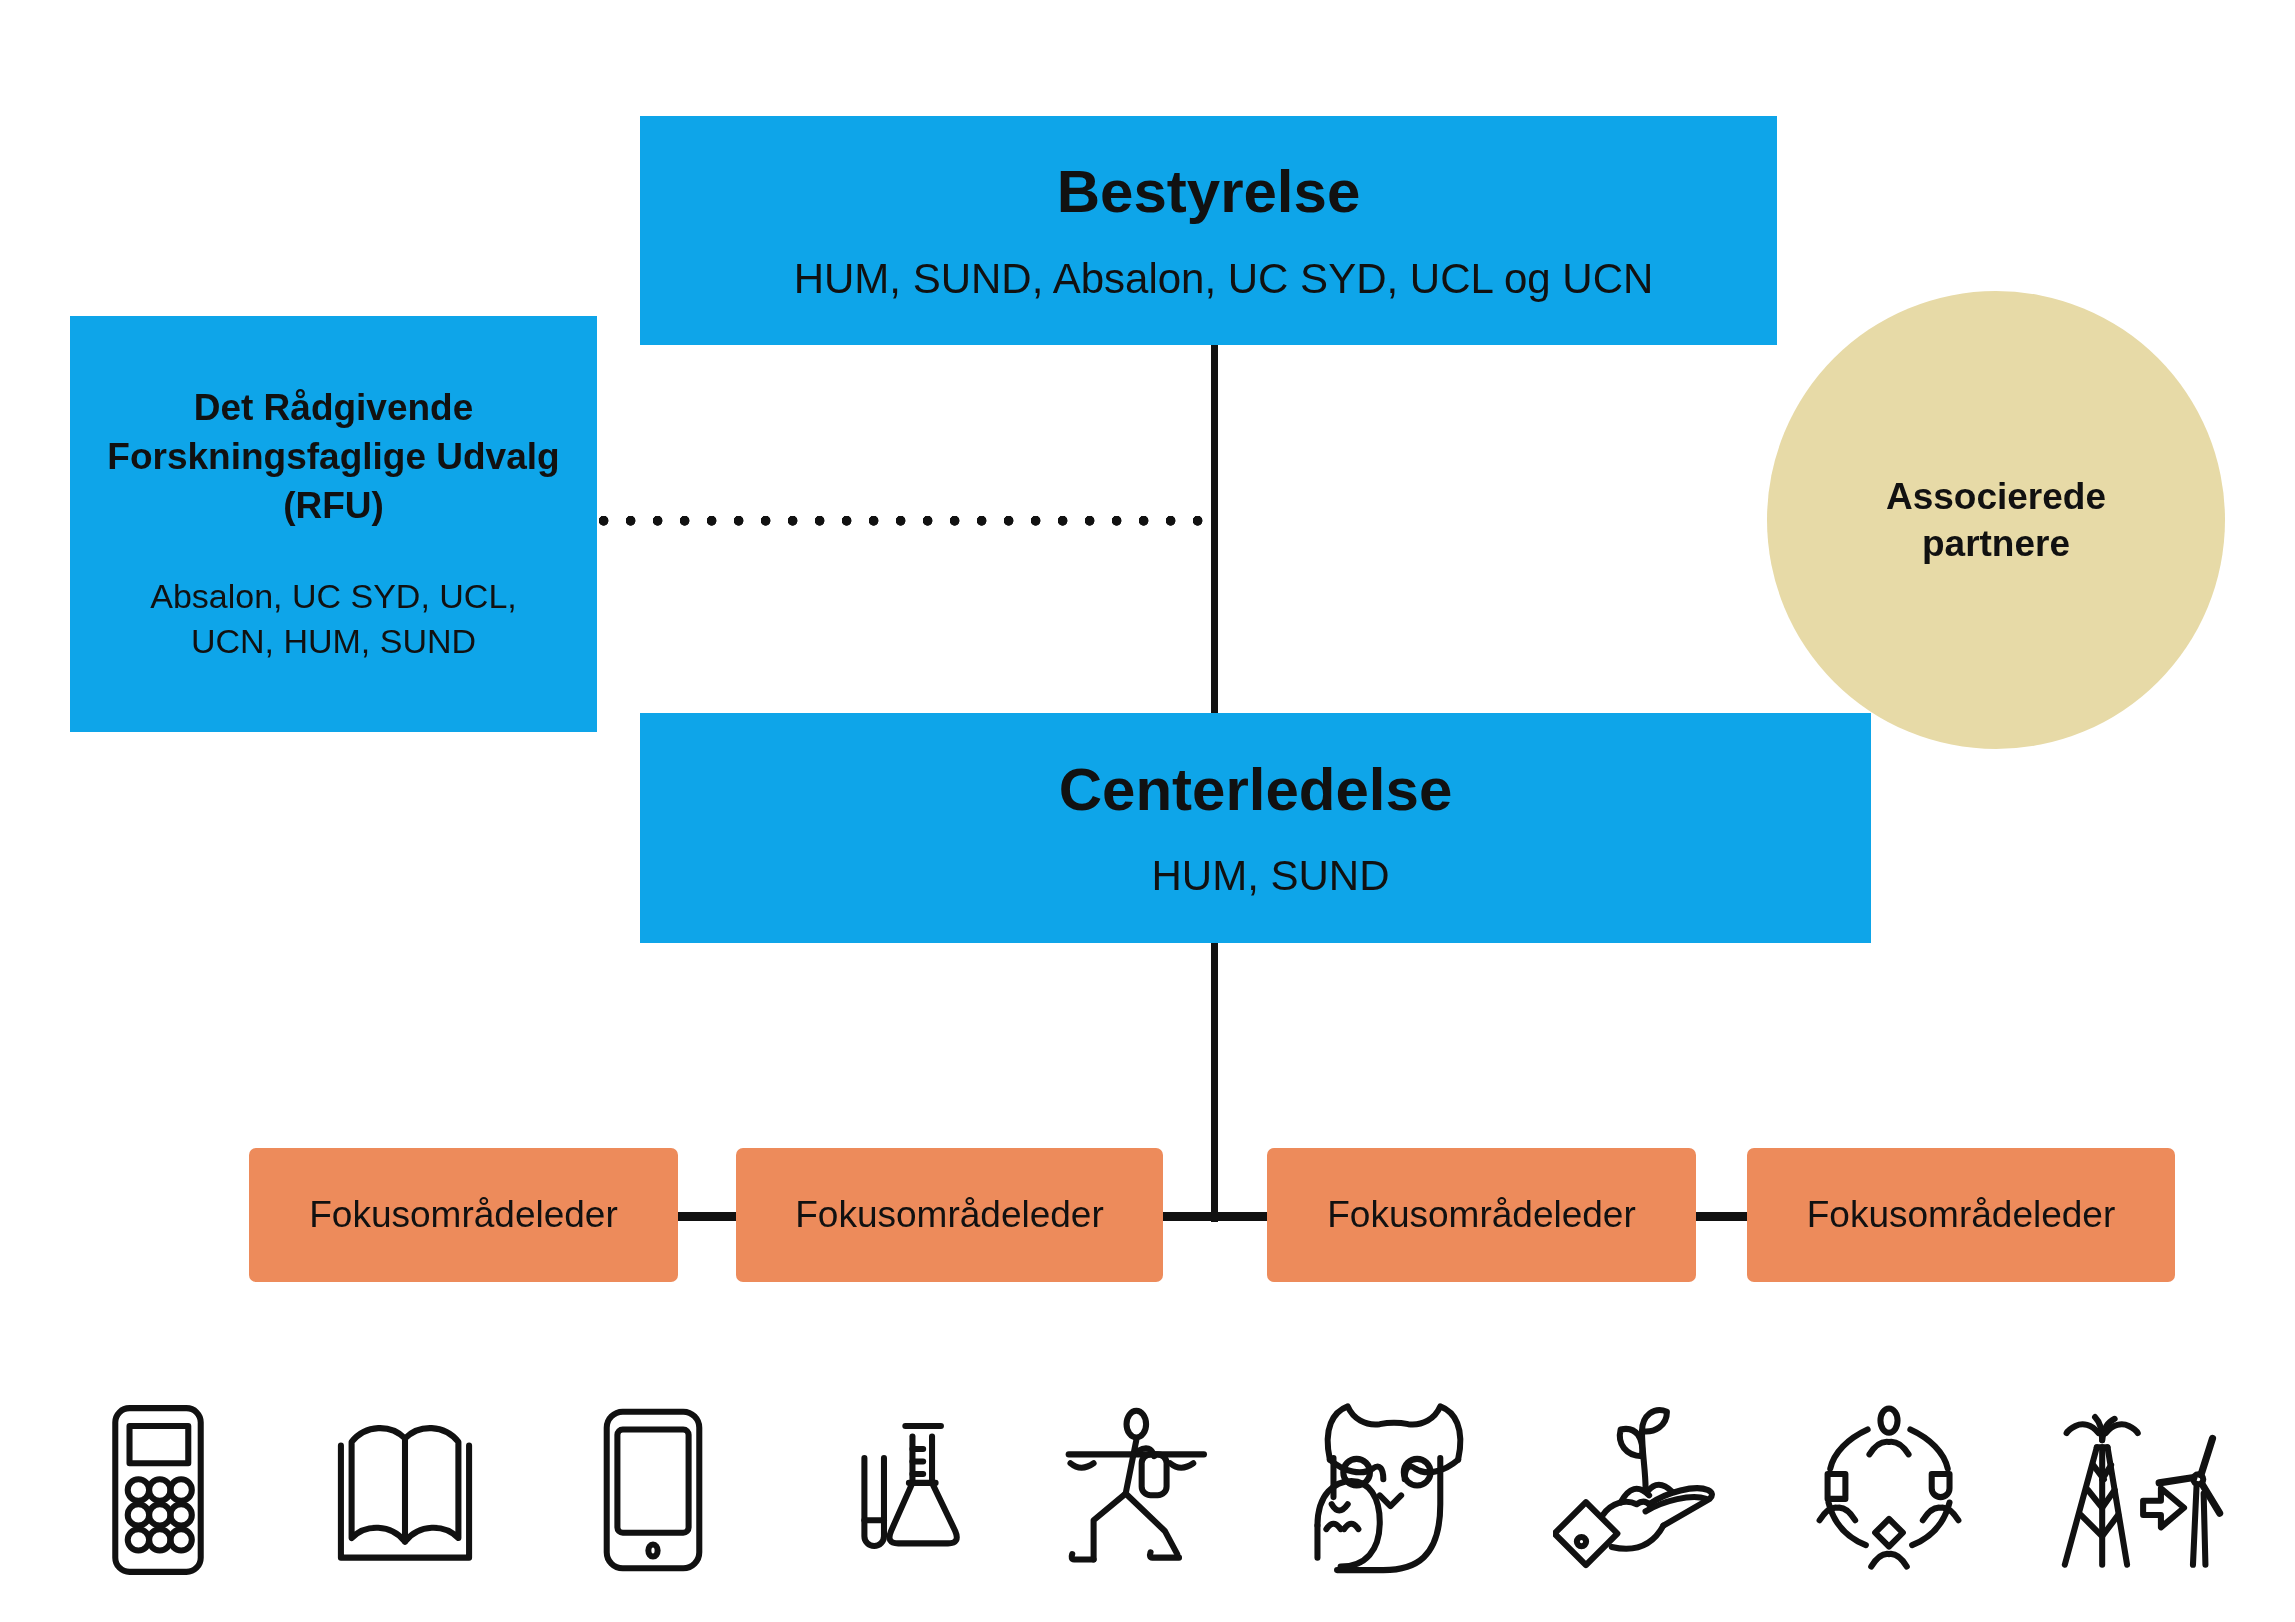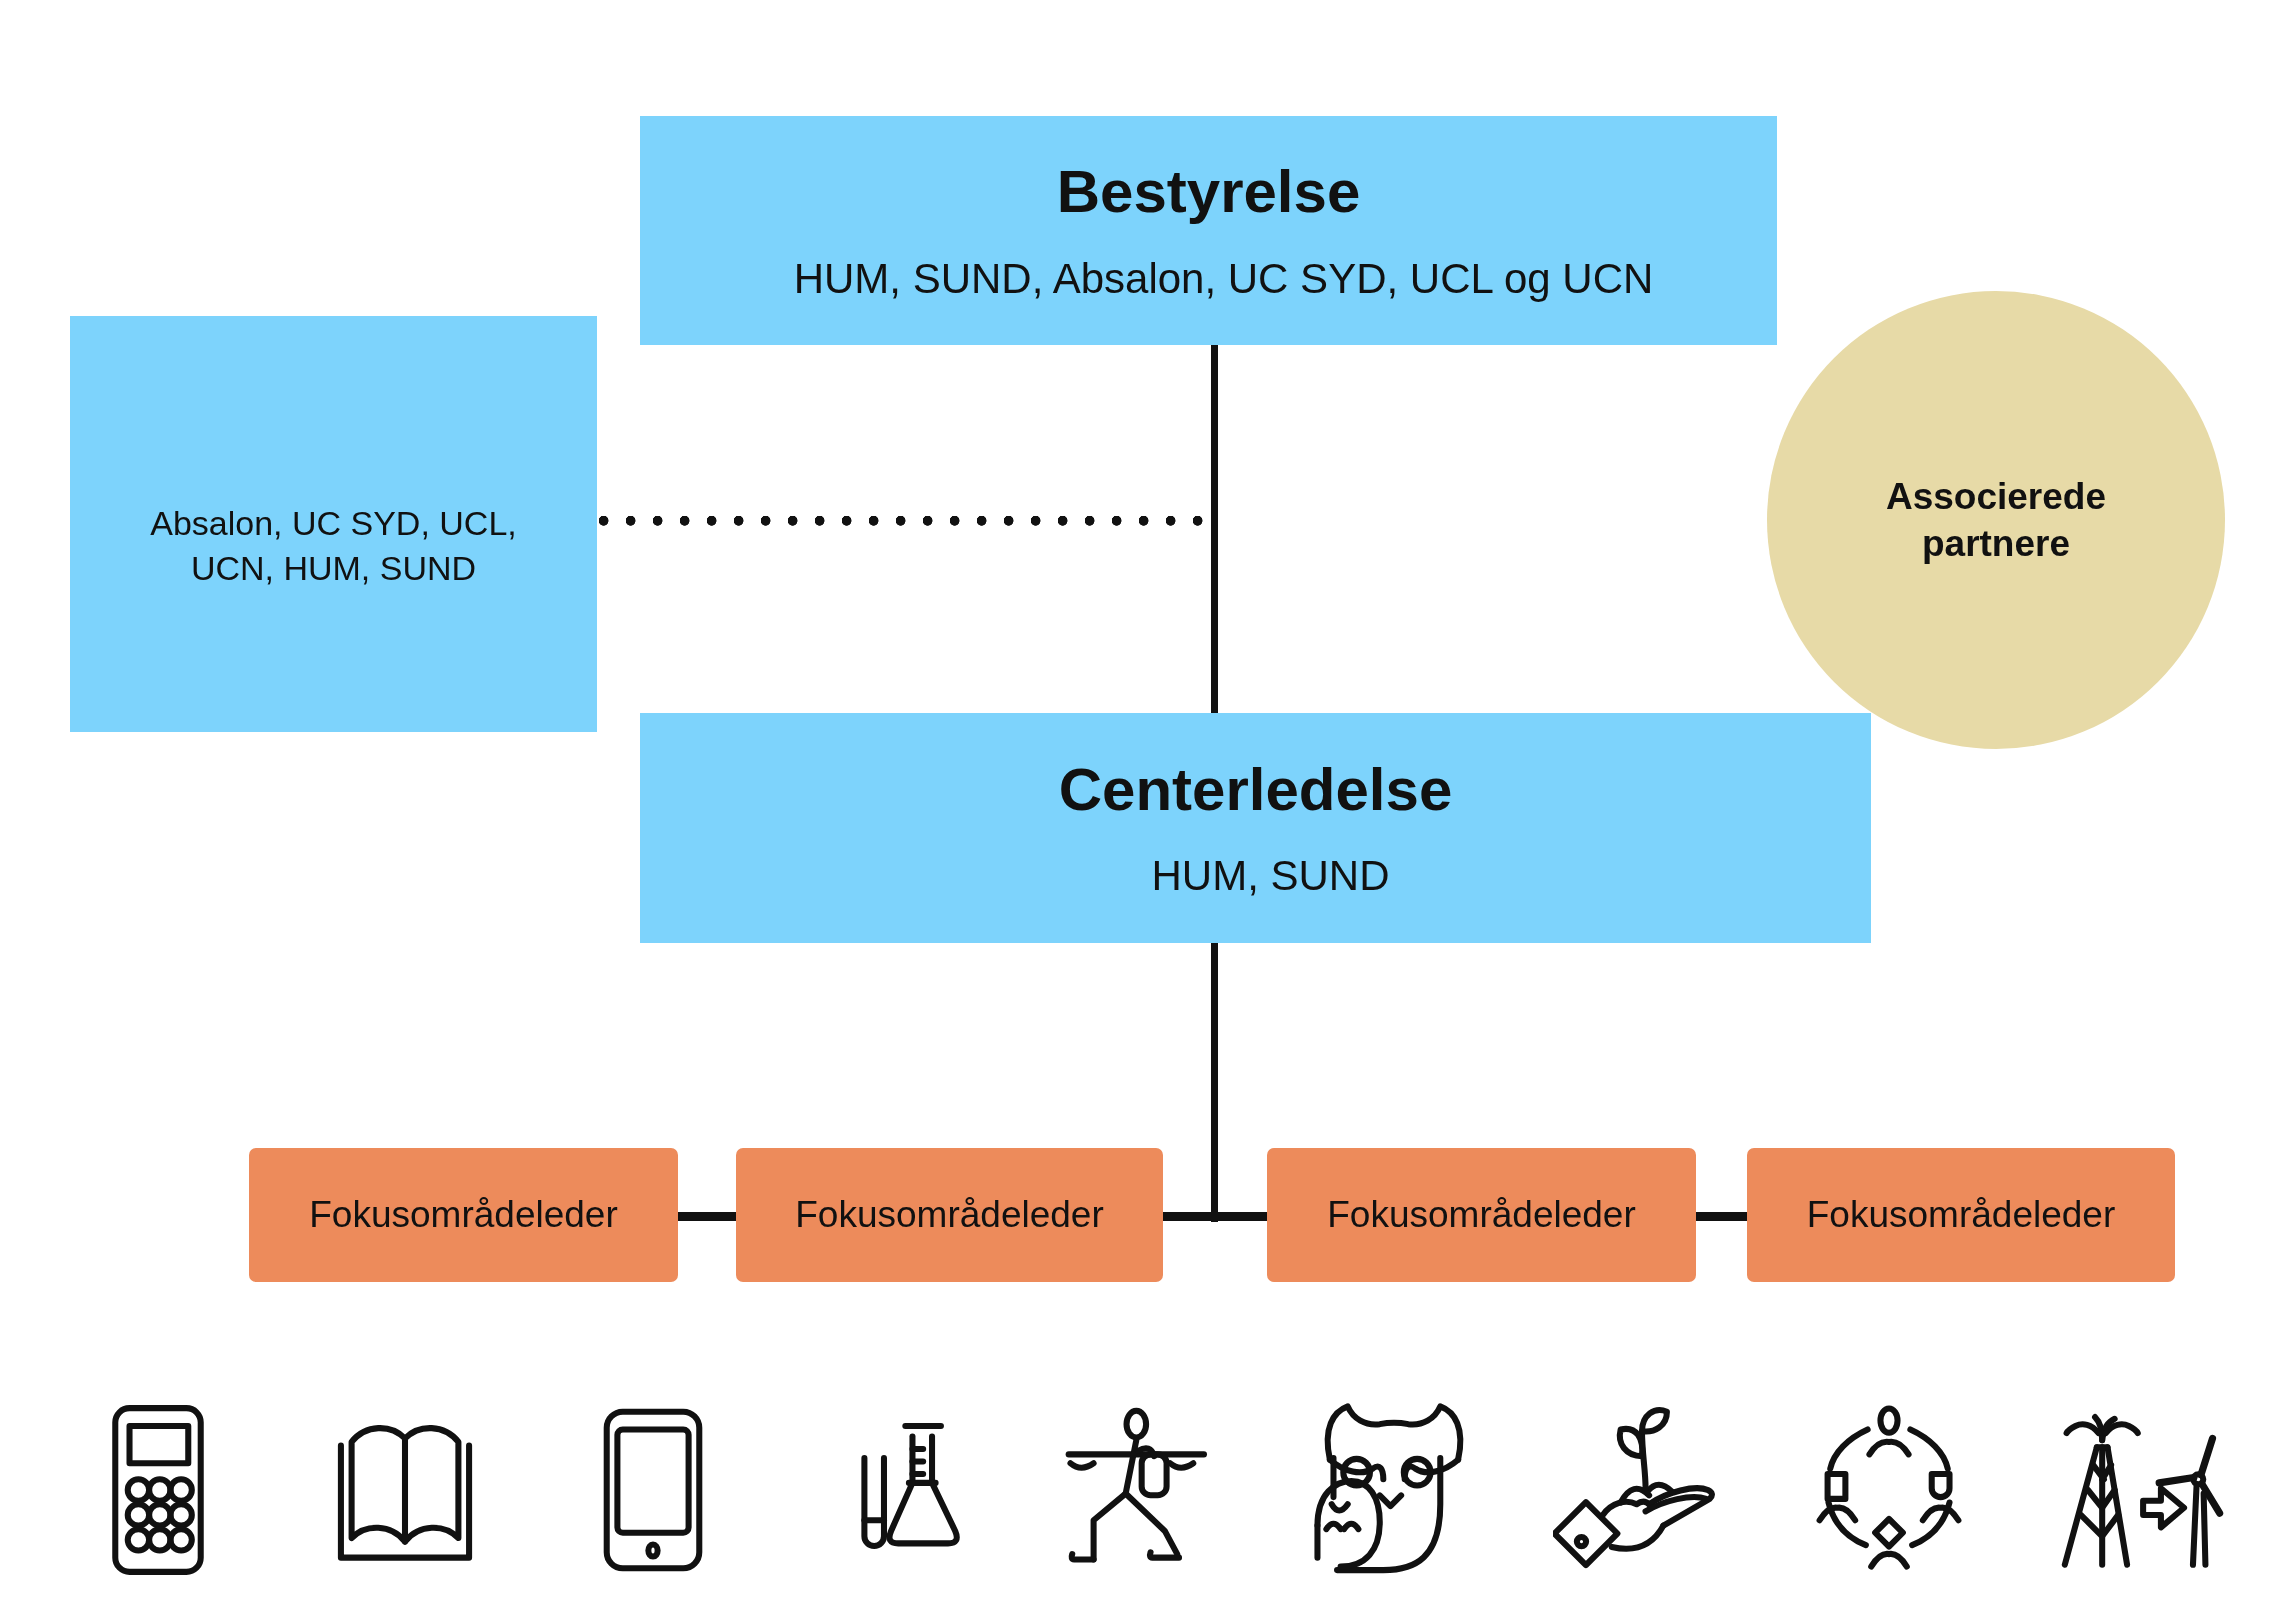--- a/index.html
+++ b/index.html
@@ -6,21 +6,21 @@
   #canvas{
     position:relative;
     width:2295px;height:1623px;
     background:#ffffff;
     font-family:"Liberation Sans", sans-serif;
     color:#111111;
     overflow:hidden;
   }
   .orange-box{
     position:absolute;
-    background:#7dd3fc;
+    background:#0ea5e9;
     display:flex;flex-direction:column;
     align-items:center;justify-content:center;
     text-align:center;
   }
   .big-title{font-size:60px;font-weight:700;line-height:1.15;}
   .big-sub{font-size:42px;font-weight:400;margin-top:27.5px;line-height:1.2;margin-left:30px;}
   .rfu-title{font-size:37px;font-weight:700;line-height:1.32;max-width:458px;}
   .rfu-sub{font-size:34px;font-weight:400;line-height:1.32;margin-top:43px;max-width:419px;}
   .focus-box{
     position:absolute;top:1148px;height:134px;
@@ -60,20 +60,21 @@
   <div class="hline" style="left:1162px;top:1212px;width:105px;"></div>
   <div class="hline" style="left:1696px;top:1212px;width:51px;"></div>
   <div class="dotted-line"></div>
 
   <div class="orange-box" style="left:640px;top:116px;width:1137px;height:229px;">
     <div class="big-title">Bestyrelse</div>
     <div class="big-sub">HUM, SUND, Absalon, UC SYD, UCL og UCN</div>
   </div>
 
   <div class="orange-box" style="left:70px;top:316px;width:527px;height:416px;">
+    <div class="rfu-title">Det Rådgivende Forskningsfaglige Udvalg (RFU)</div>
     <div class="rfu-sub">Absalon, UC SYD, UCL, UCN, HUM, SUND</div>
   </div>
 
   <div class="partner-circle">
     <div class="label">Associerede partnere</div>
   </div>
 
   <div class="orange-box" style="left:640px;top:713px;width:1231px;height:230px;">
     <div class="big-title">Centerledelse</div>
     <div class="big-sub">HUM, SUND</div>

